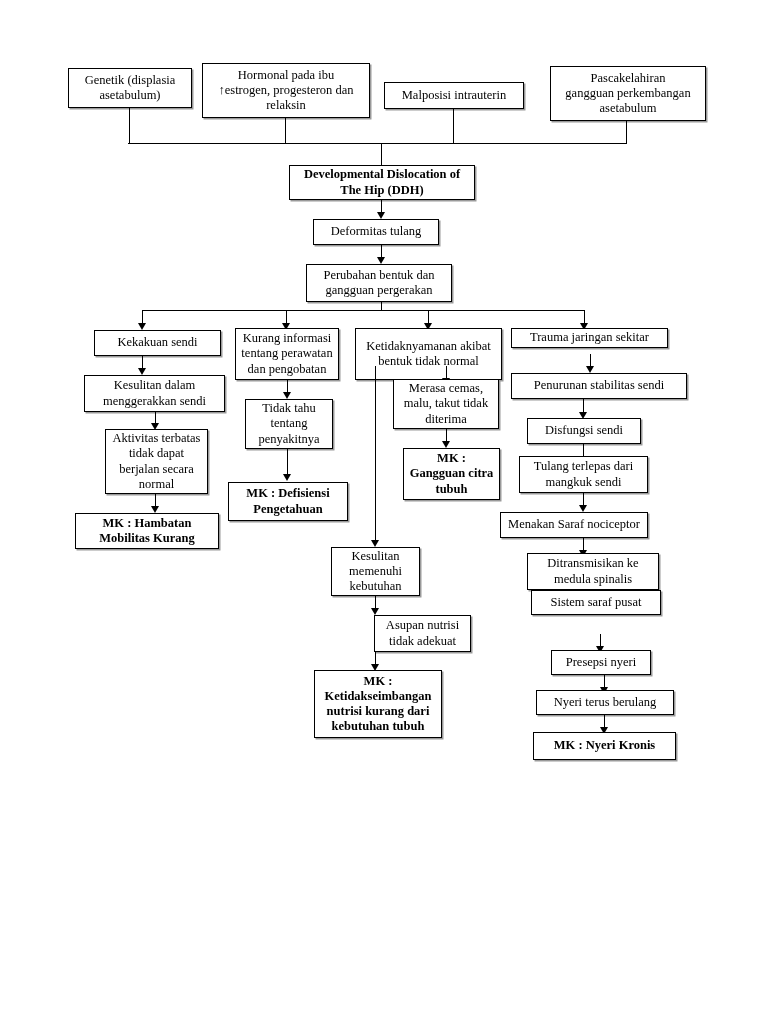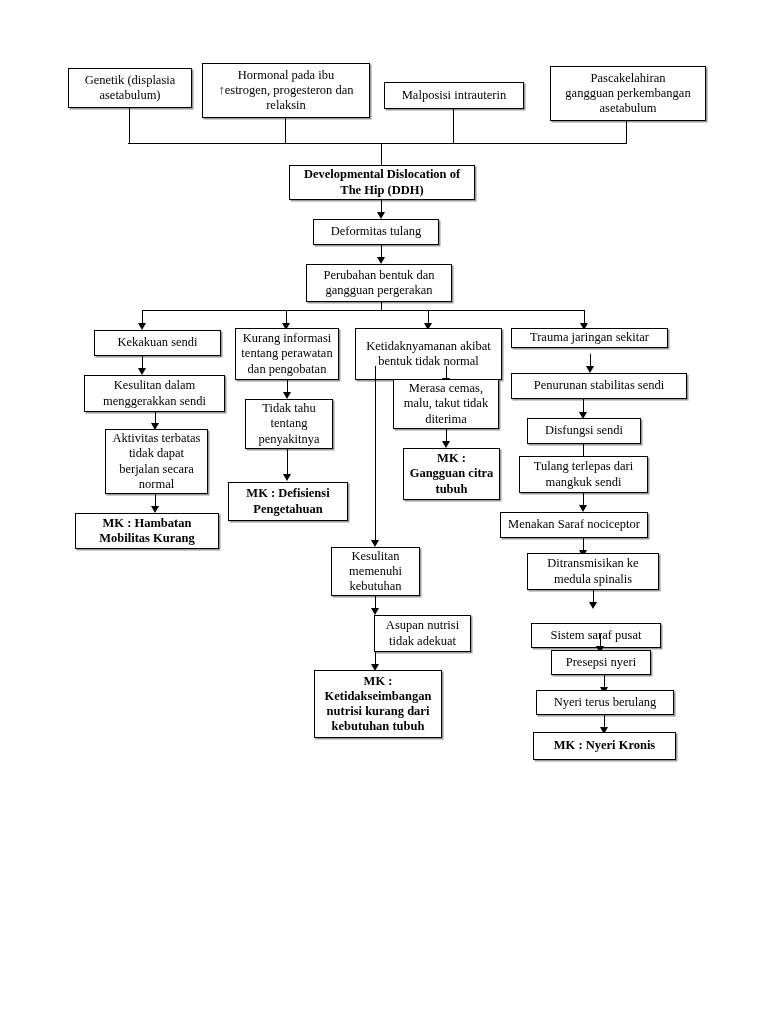--- a/index.html
+++ b/index.html
@@ -219,21 +219,21 @@
 
   <div class="vline" style="left:583px; top:538px; height:13px;"></div>
   <div class="arrowhead" style="left:579px; top:550px;"></div>
 
   <div class="box" style="left:527px; top:553px; width:132px; height:37px;">Ditransmisikan ke
 medula spinalis</div>
 
   <div class="vline" style="left:593px; top:590px; height:13px;"></div>
   <div class="arrowhead" style="left:589px; top:602px;"></div>
 
-  <div class="box" style="left:531px; top:623px; width:130px; height:25px;">Sistem saraf pusat</div>
+  <div class="box" style="left:531px; top:590px; width:130px; height:25px;">Sistem saraf pusat</div>
 
   <div class="vline" style="left:600px; top:634px; height:13px;"></div>
   <div class="arrowhead" style="left:596px; top:646px;"></div>
 
   <div class="box" style="left:551px; top:650px; width:100px; height:25px;">Presepsi nyeri</div>
 
   <div class="vline" style="left:604px; top:675px; height:13px;"></div>
   <div class="arrowhead" style="left:600px; top:687px;"></div>
 
   <div class="box" style="left:536px; top:690px; width:138px; height:25px;">Nyeri terus berulang</div>

